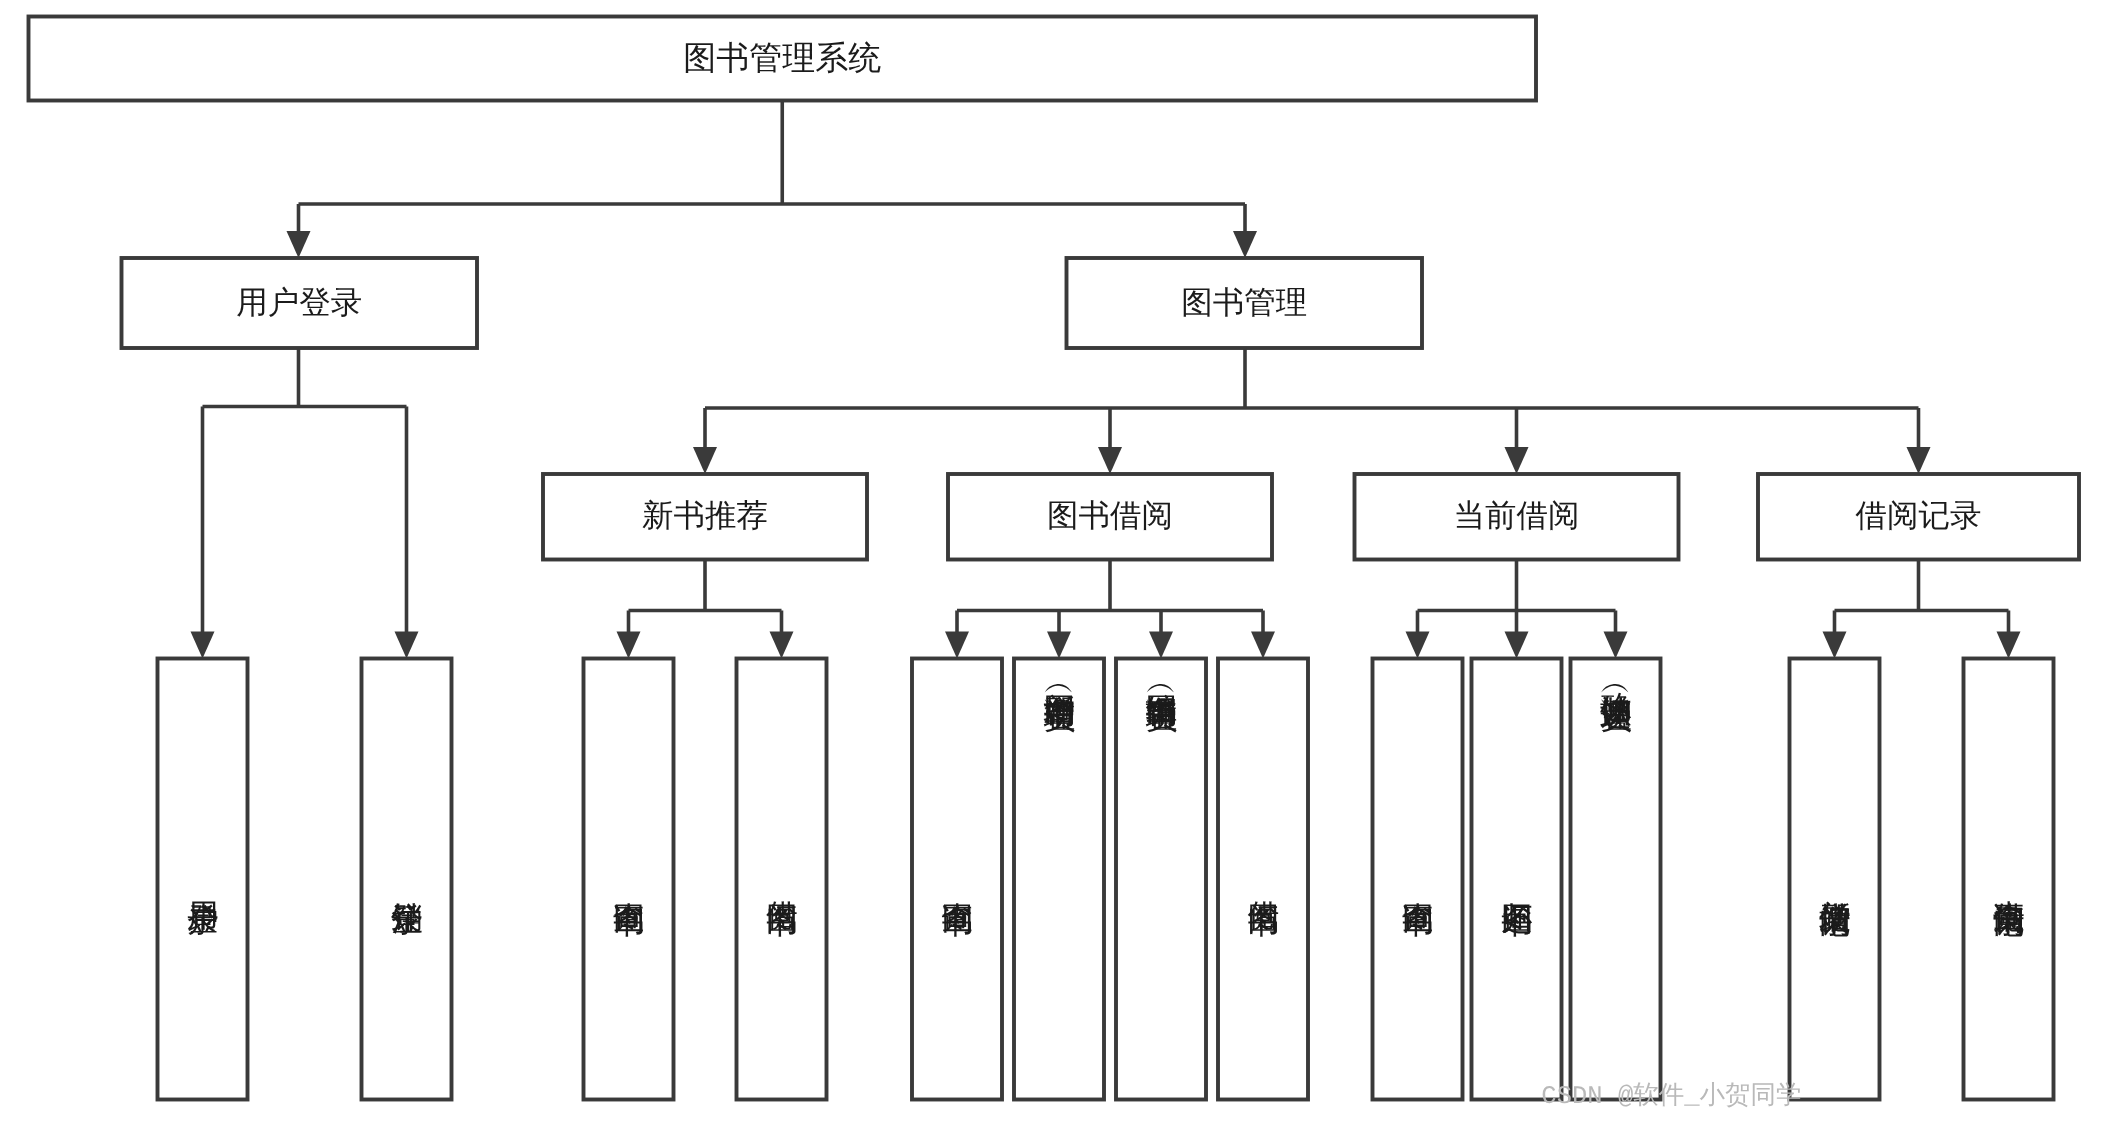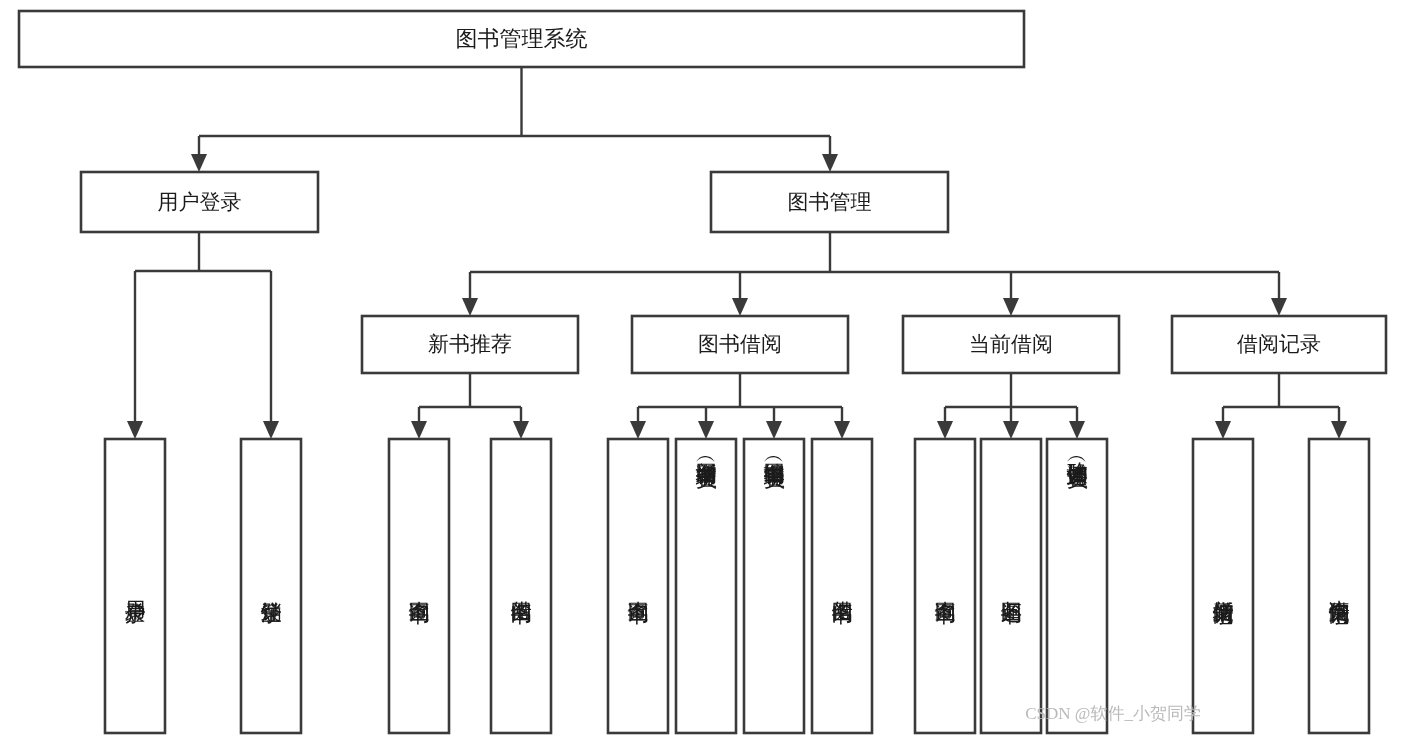--- a/index.html
+++ b/index.html
@@ -67,22 +67,22 @@
     stroke-linecap: butt;
     stroke-linejoin: miter;
   }
   .arrowhead {
     fill: #3a3a3a;
     stroke: none;
   }
   .watermark {
     position: absolute;
     right: 8px;
-    bottom: 22px;
-    font-family: Liberation Serif, serif;
+    bottom: 6px;
+    font-family: Liberation Mono, monospace;
     font-size: 17px;
     color: #b9b9b9;
     white-space: nowrap;
     user-select: none;
   }
 </style>
 </head>
 <body>
 
 <div id="diagram-root">

